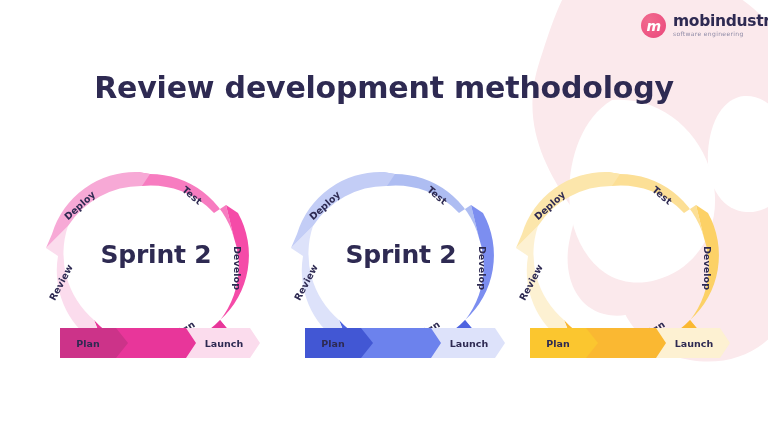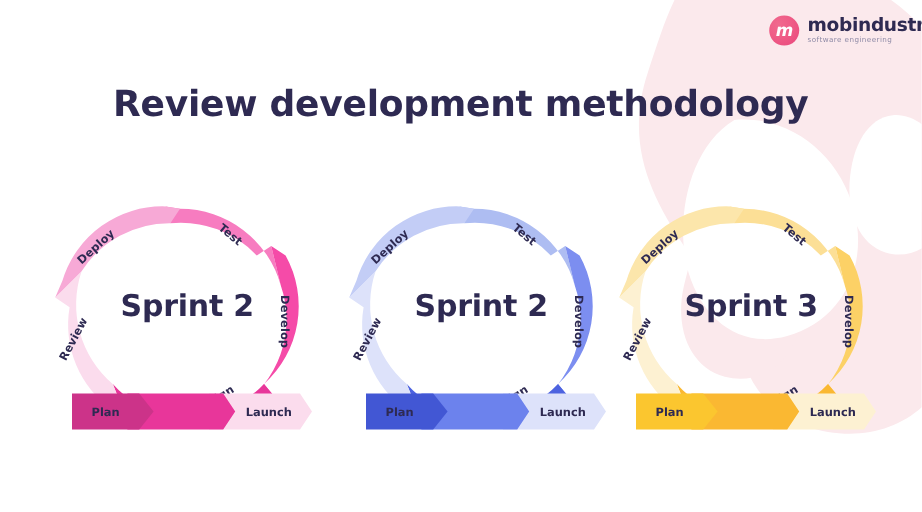--- a/index.html
+++ b/index.html
@@ -144,17 +144,16 @@
           <text class="seg-text" x="44" y="48" transform="rotate(-42 44 48)" text-anchor="middle">Deploy</text>
         </g>
         <g>
           <path d="M136 168 L212 168 L222 183 L212 198 L136 198 L146 183 Z" fill="#fdf1d2"></path>
           <path d="M68 168 L148 168 L158 183 L148 198 L68 198 L78 183 Z" fill="#fab832"></path>
           <path d="M22 168 L78 168 L90 183 L78 198 L22 198 Z" fill="#fbc62f"></path>
           <text class="bar-text" x="50" y="187" text-anchor="middle">Plan</text>
           <text class="bar-text" x="186" y="187" text-anchor="middle">Launch</text>
         </g>
       </svg>
-      <div class="sprint-label">Sprint 3</div>
     </div>
 
   </div>
 </div>
 
 </body></html>

